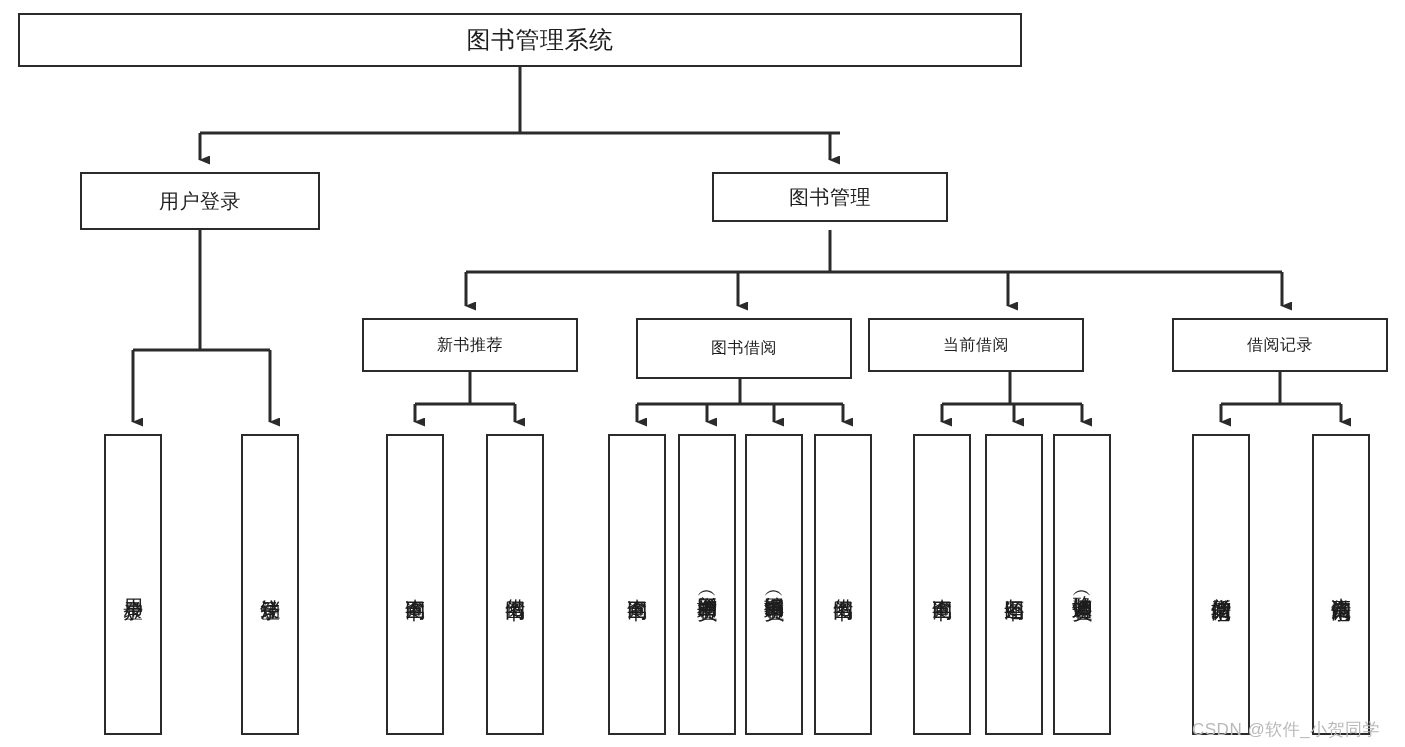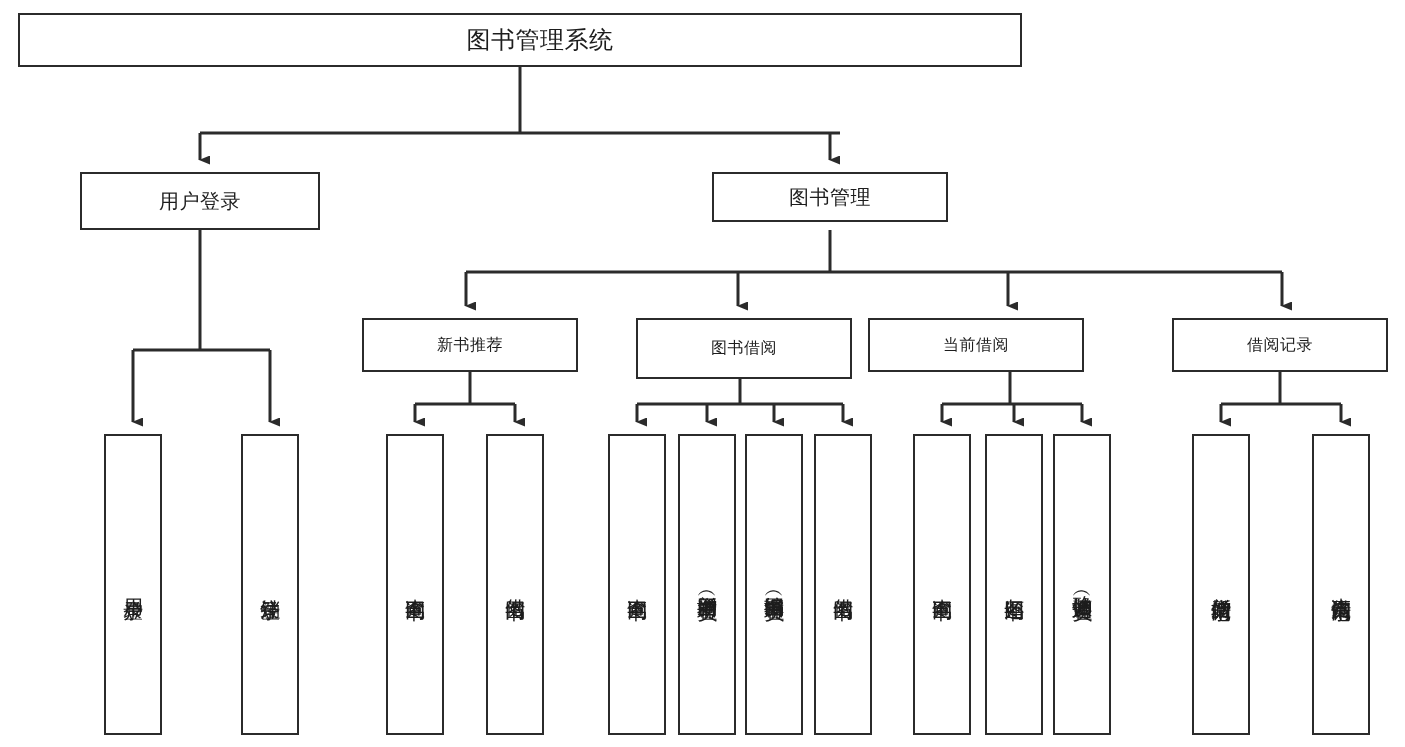--- a/index.html
+++ b/index.html
@@ -176,14 +176,15 @@
   <div class="node leaf" style="left:1053px; top:434px; width:58px; height:301px;">
     <span class="node-label">确认归还（管理员）</span>
   </div>
   <div class="node leaf" style="left:1192px; top:434px; width:58px; height:301px;">
     <span class="node-label">新增借阅记录</span>
   </div>
   <div class="node leaf" style="left:1312px; top:434px; width:58px; height:301px;">
     <span class="node-label">查询借阅记录</span>
   </div>
 
+  <div class="watermark" style="left:1192px; top:718px;">CSDN @软件_小贺同学</div>
 
 </div>
 
 </body></html>

